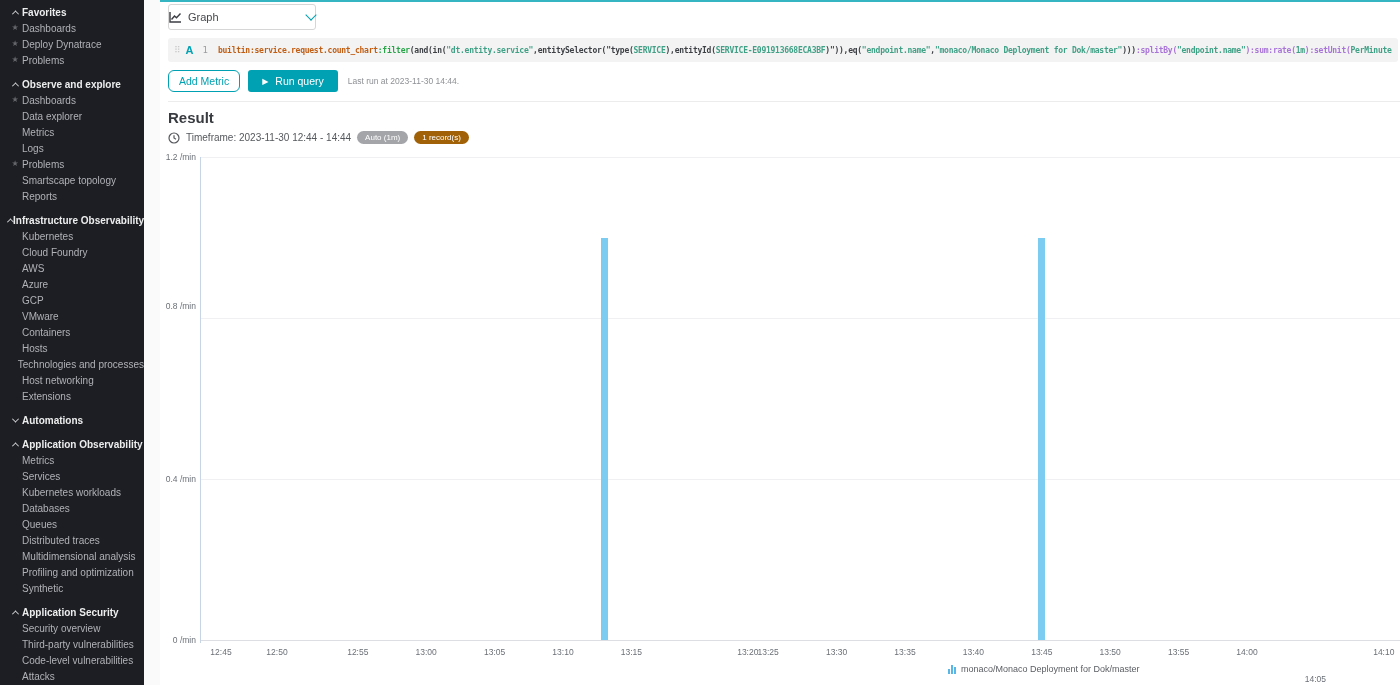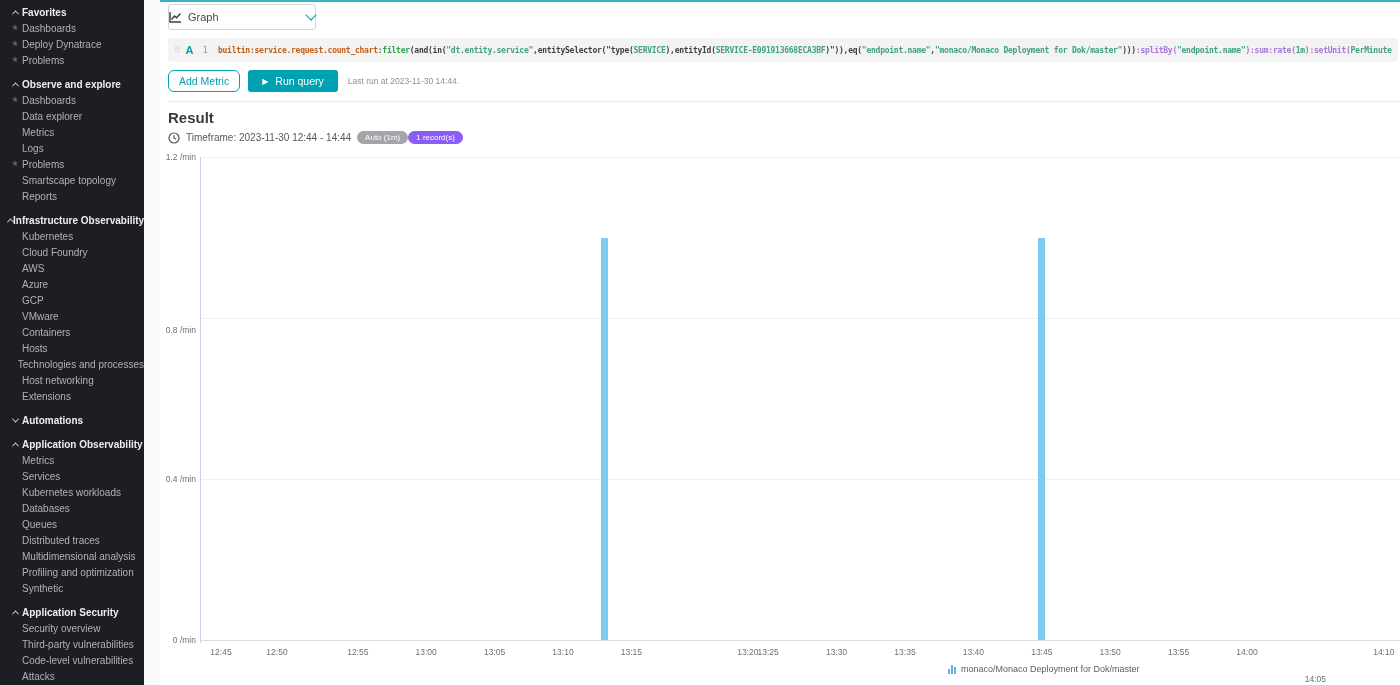--- a/index.html
+++ b/index.html
@@ -291,33 +291,33 @@
   <div class="divider"></div>
 
   <h2 class="result-title">Result</h2>
 
   <div class="tf-row">
     <svg width="12" height="12" viewBox="0 0 12 12">
       <circle cx="6" cy="6" r="5" fill="none" stroke="#55585c" stroke-width="1.2"></circle>
       <polyline points="6,3.2 6,6 8,7.2" fill="none" stroke="#55585c" stroke-width="1.2"></polyline>
     </svg>
     <span class="tf-text">Timeframe: 2023-11-30 12:44 - 14:44</span>
-    <span id="badges" style="display:flex;">
+    <span id="badges" style="display:flex;gap:6px;">
         <span class="badge" style="background: rgb(163, 165, 169);">Auto (1m)</span>
-        <span class="badge" style="background: #8b5cf6;">1 record(s)</span>
+        <span class="badge" style="background: #a16207;">1 record(s)</span>
       </span>
   </div>
 
   <div class="chart" id="chart">
       <div class="axis-bottom" style="top: 490px;"></div>
       <span class="ytick" style="top: 490px;">0 /min</span>
       <div class="gridline" style="top: 329px;"></div>
       <span class="ytick" style="top: 329px;">0.4 /min</span>
       <div class="gridline" style="top: 168px;"></div>
-      <span class="ytick" style="top: 180px;">0.8 /min</span>
+      <span class="ytick" style="top: 156px;">0.8 /min</span>
       <div class="gridline" style="top: 7px;"></div>
       <span class="ytick" style="top: 7px;">1.2 /min</span>
       <div class="axis-left" style="top: 7px; height: 486px;"></div>
       <span class="xtick" style="left: 53px; top: 497px;">12:45</span>
       <span class="xtick" style="left: 109px; top: 497px;">12:50</span>
       <span class="xtick" style="left: 189.8px; top: 497px;">12:55</span>
       <span class="xtick" style="left: 258.2px; top: 497px;">13:00</span>
       <span class="xtick" style="left: 326.6px; top: 497px;">13:05</span>
       <span class="xtick" style="left: 395px; top: 497px;">13:10</span>
       <span class="xtick" style="left: 463.4px; top: 497px;">13:15</span>

